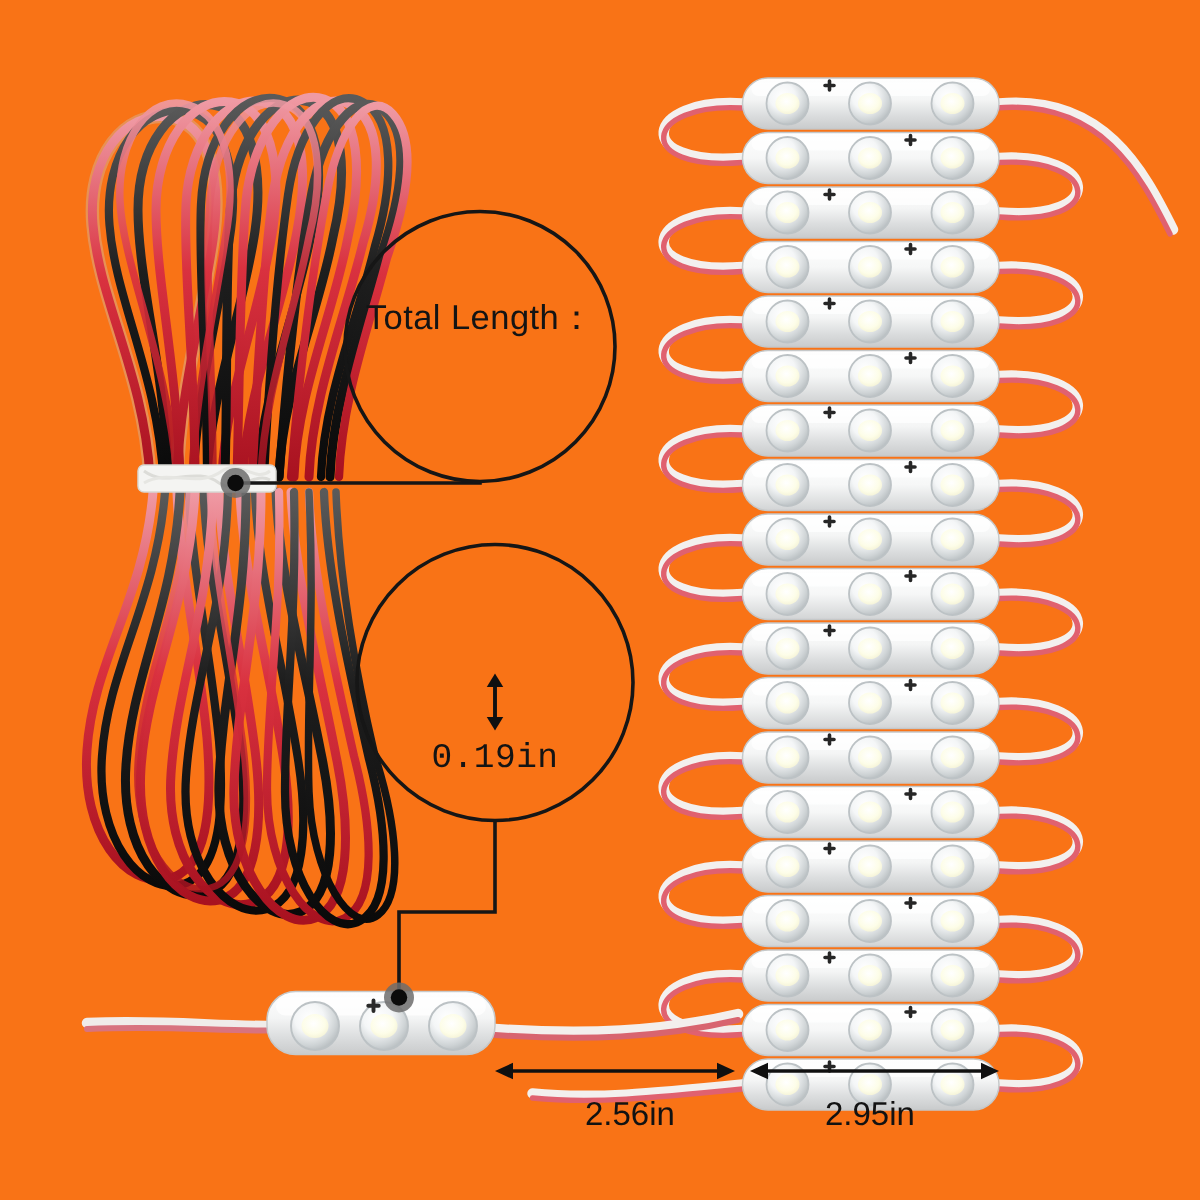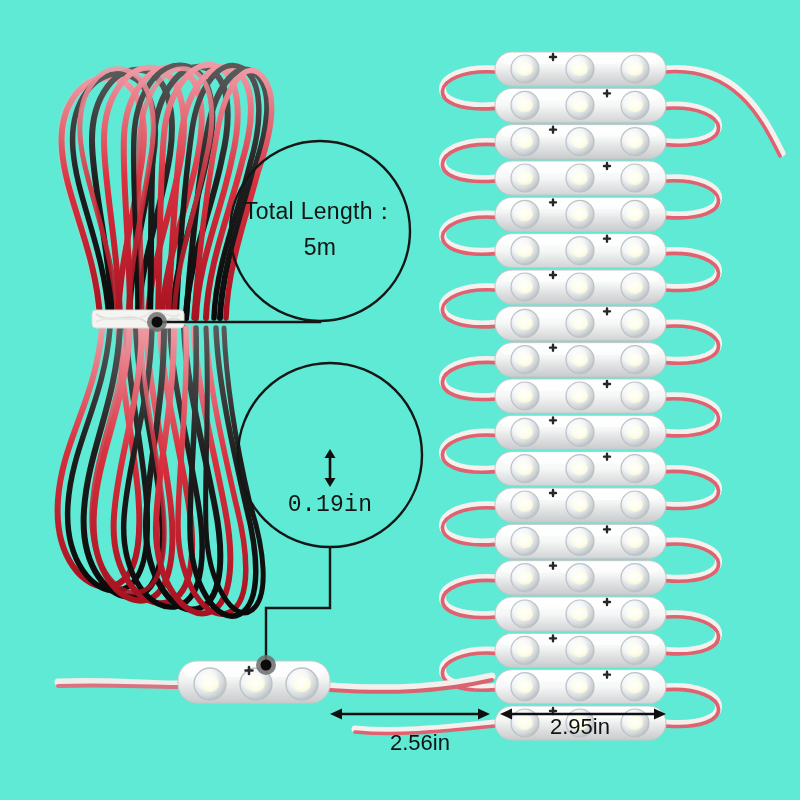--- a/index.html
+++ b/index.html
@@ -3,21 +3,21 @@
 <meta charset="utf-8">
 <style>
   html,body{margin:0;padding:0;}
   body{
     width:800px;height:800px;
     background:#ffffff;
     font-family:"Liberation Sans", sans-serif;
     overflow:hidden;
     position:relative;
   }
-  #stage{position:absolute;left:0;top:0;width:800px;height:800px;overflow:hidden;background:#5eead4;}
+  #stage{position:absolute;left:0;top:0;width:800px;height:800px;overflow:hidden;background:#f97316;}
   .layer{position:absolute;left:0;top:0;width:800px;height:800px;}
   .txt{position:absolute;color:#111;white-space:nowrap;}
   .callout-label{
     font-size:23px;letter-spacing:.3px;color:#141414;
     text-align:center;
   }
   .dim-label{font-size:22px;color:#121212;}
 </style>
 </head>
 <body>
@@ -415,19 +415,18 @@
         </g>
         <g>
           <line x1="508" y1="714" x2="658" y2="714" stroke="#101010" stroke-width="2.4"></line>
           <path d="M 500 714 l 12 -5.5 l 0 11 z" fill="#101010"></path>
           <path d="M 666 714 l -12 -5.5 l 0 11 z" fill="#101010"></path>
         </g>
       </g>
   </svg>
 
   <div class="txt callout-label" style="left:224px;top:196px;width:192px;">Total Length：</div>
-  <div class="txt callout-label" style="left:224px;top:234px;width:192px;">5m</div>
   <div class="txt callout-label" style="left:234px;top:492px;width:192px;font-family:Liberation Mono, monospace;">0.19in</div>
 
   <div class="txt dim-label" style="left:390px;top:730px;">2.56in</div>
-  <div class="txt dim-label" style="left:550px;top:714px;">2.95in</div>
+  <div class="txt dim-label" style="left:550px;top:730px;">2.95in</div>
 
 </div>
 
 </body></html>

